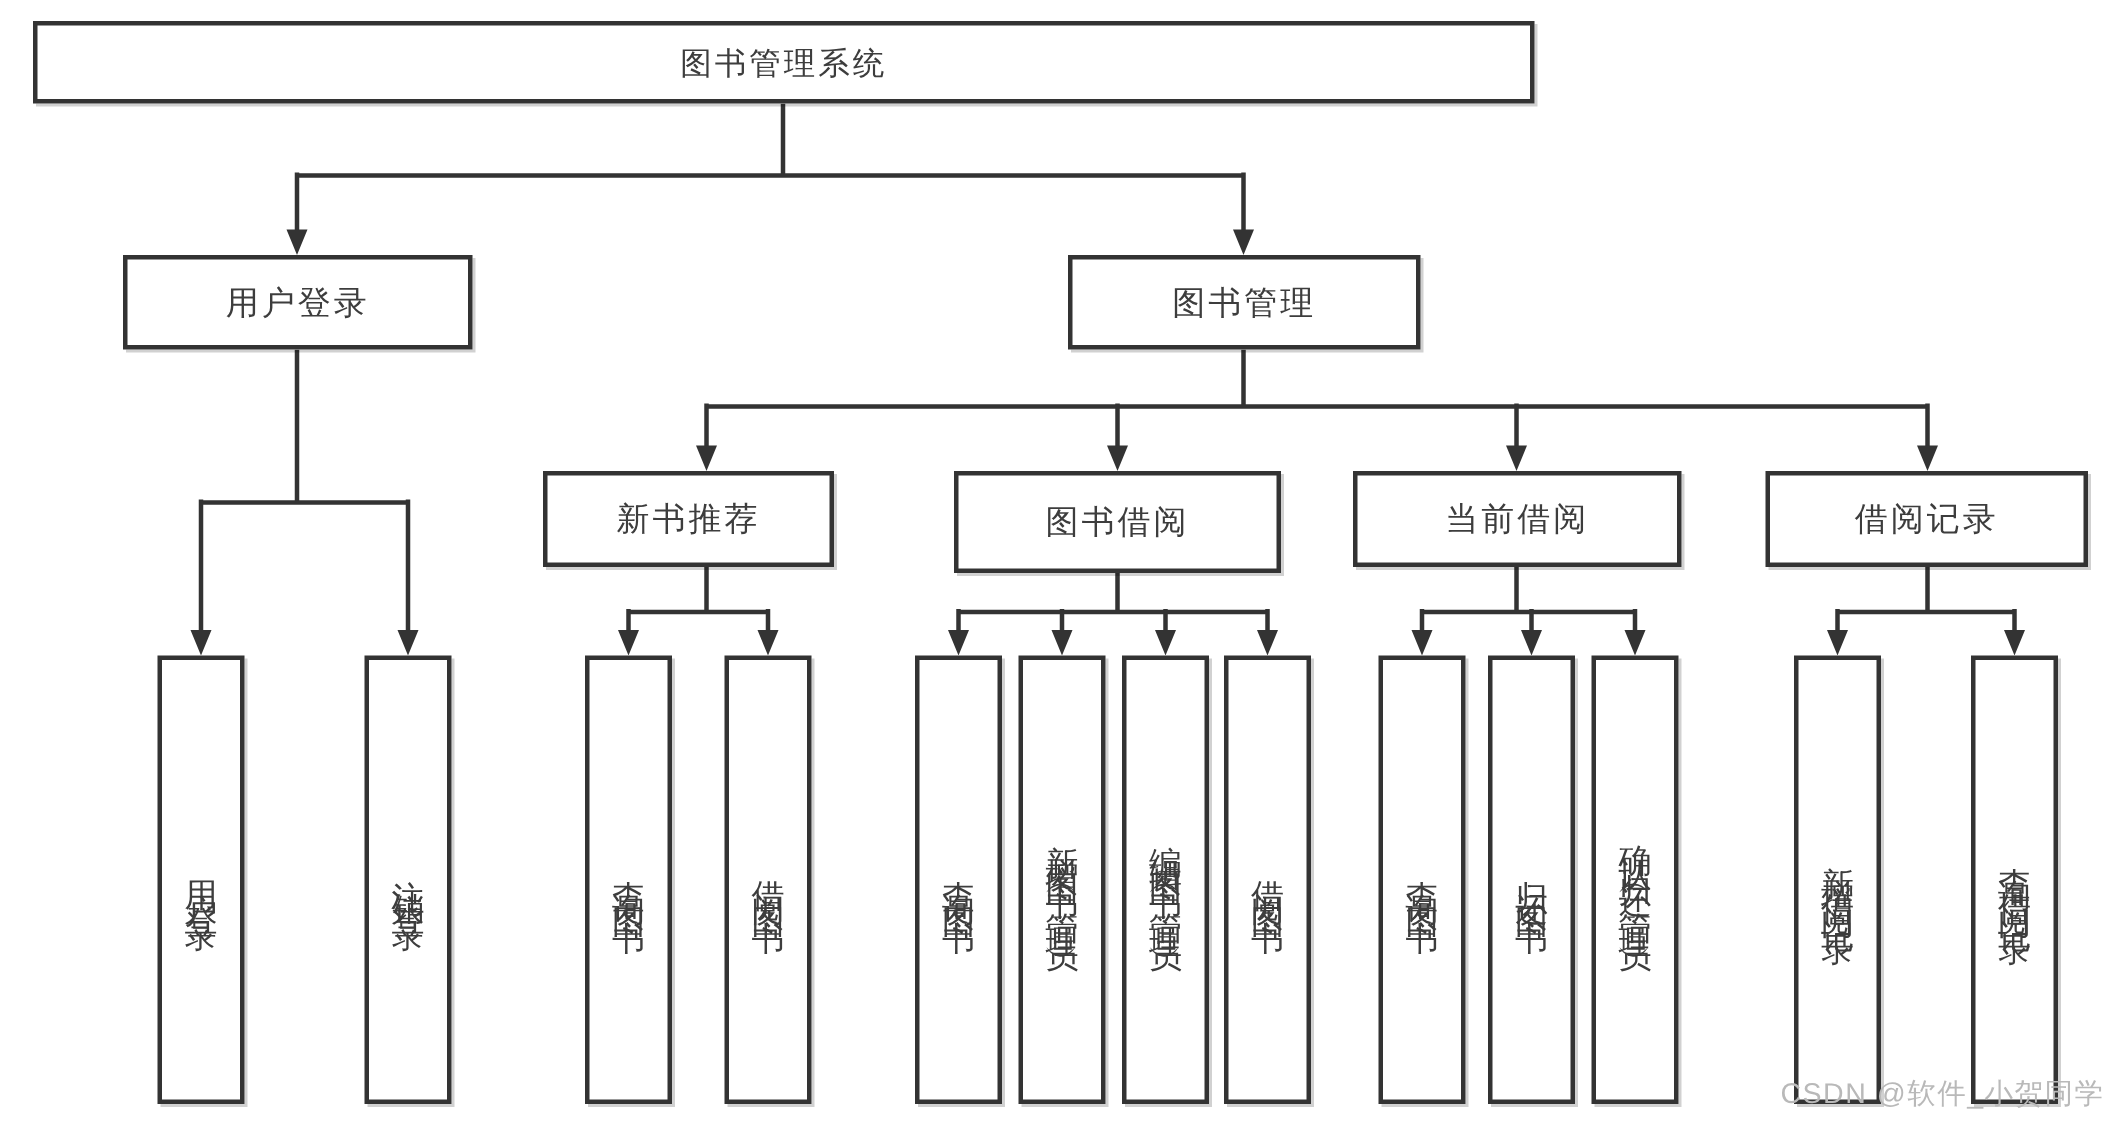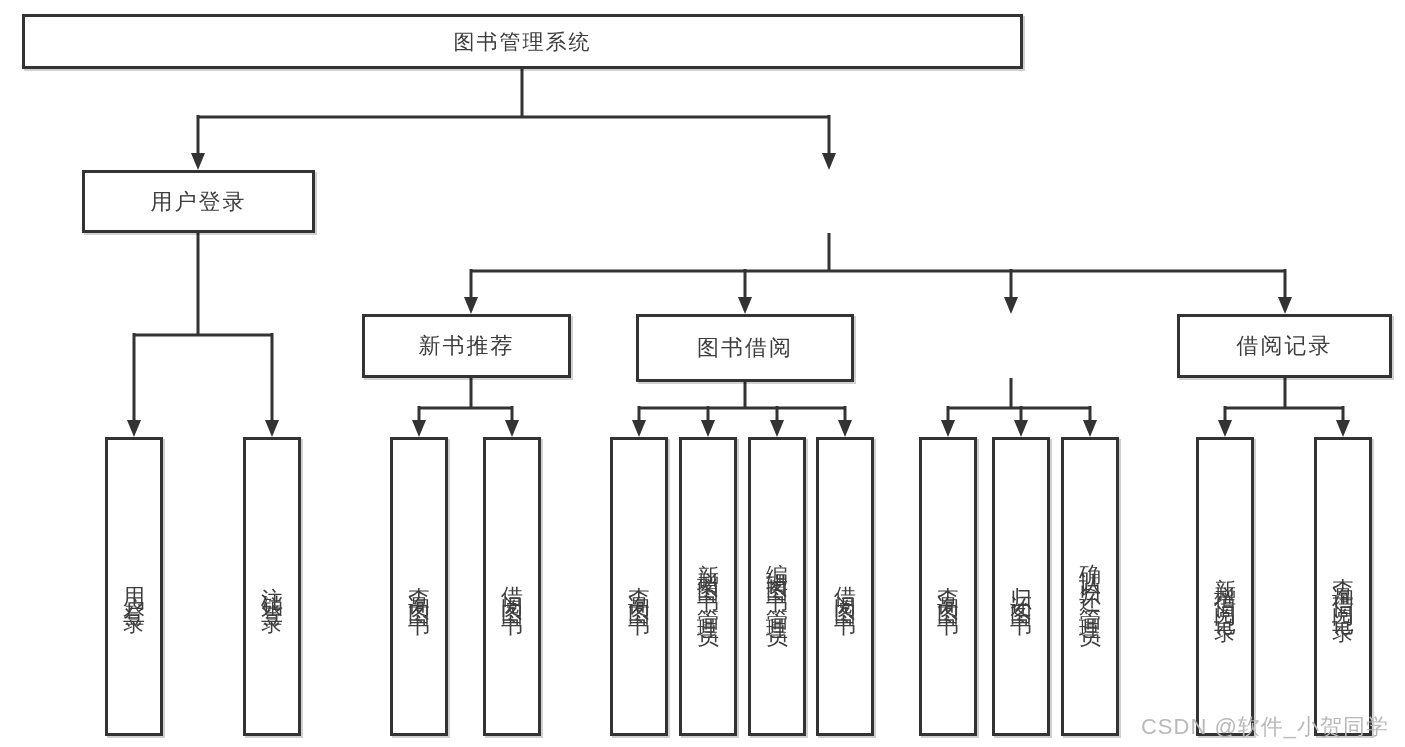--- a/index.html
+++ b/index.html
@@ -30,22 +30,22 @@
   .node.lvl2,.node.lvl3{font-size:22px;}
   .node.v{
     width:58px; height:299px;
     writing-mode:vertical-rl;
     text-align:center;
     line-height:52px;
     font-size:22px;
     letter-spacing:9px;
   }
   #watermark{
-    position:absolute; right:16px; bottom:5px;
-    font-size:22px; letter-spacing:1px;
+    position:absolute; right:2px; bottom:5px;
+    font-size:19px; letter-spacing:1px;
     color:var(--watermark);
   }
   svg path{stroke:var(--line);}
   svg path.arrows{stroke:none; fill:var(--line);}
 </style>
 </head>
 <body>
 
 <div id="canvas">
 
@@ -74,23 +74,25 @@
              M941 420 L955 420 L948 437 Z
              M1014 420 L1028 420 L1021 437 Z
              M1083 420 L1097 420 L1090 437 Z
              M1218 420 L1232 420 L1225 437 Z
              M1336 420 L1350 420 L1343 437 Z"></path>
   </svg>
 
   <div class="node h root" style="left:22px;top:14px;width:1001px;height:55px">图书管理系统</div>
 
   <div class="node h lvl2" style="left:82px;top:170px;width:233px;height:63px">用户登录</div>
+  <div class="node h lvl2" style="left:712px;top:170px;width:235px;height:63px">图书管理</div>
 
-  <div class="node h lvl3" style="left:362px;top:314px;width:209px;height:64px">新书推荐</div>
+  <div class="node h lvl3" style="left:362px;top:314px;width:194px;height:64px">新书推荐</div>
   <div class="node h lvl3" style="left:636px;top:314px;width:218px;height:68px">图书借阅</div>
+  <div class="node h lvl3" style="left:902px;top:314px;width:219px;height:64px">当前借阅</div>
   <div class="node h lvl3" style="left:1177px;top:314px;width:215px;height:64px">借阅记录</div>
 
   <div class="node v" style="left:105px;top:437px">用户登录</div>
   <div class="node v" style="left:243px;top:437px">注销登录</div>
 
   <div class="node v" style="left:390px;top:437px">查询图书</div>
   <div class="node v" style="left:483px;top:437px">借阅图书</div>
 
   <div class="node v" style="left:610px;top:437px">查询图书</div>
   <div class="node v" style="left:679px;top:437px">新增图书（管理员）</div>

